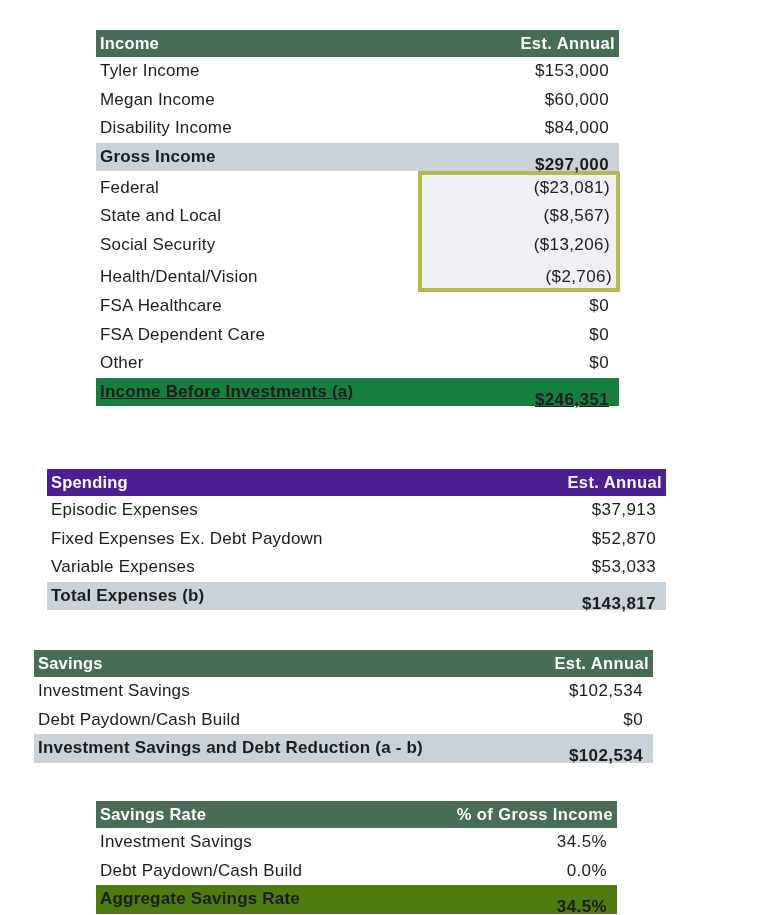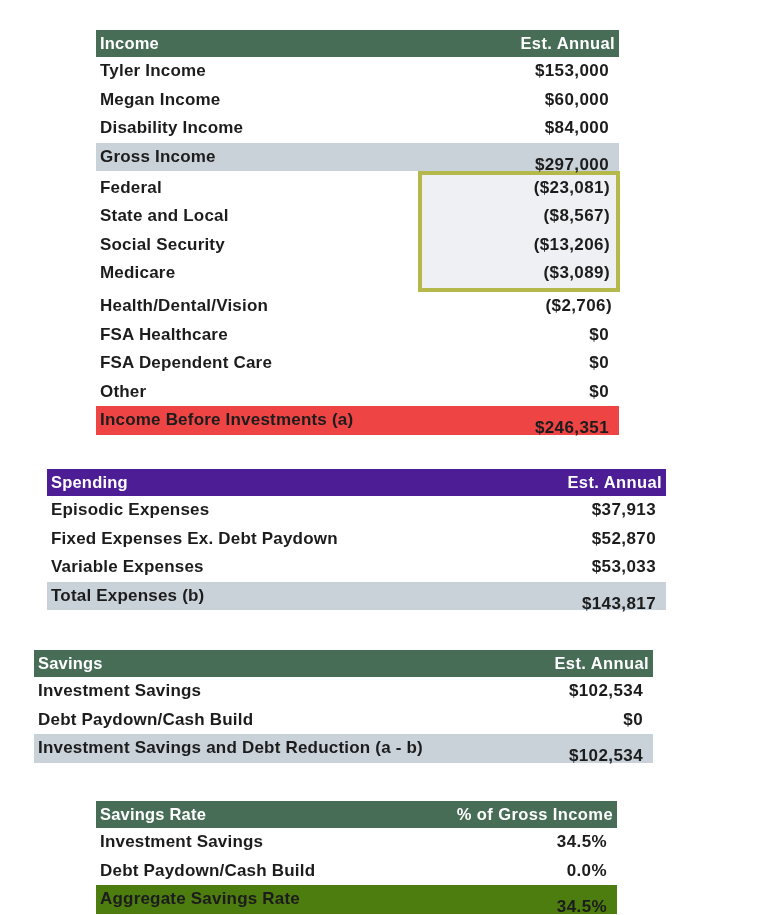--- a/index.html
+++ b/index.html
@@ -6,21 +6,20 @@
     body {
       width: 768px; height: 915px; position: relative; overflow: hidden;
       font-family: "Liberation Sans", "DejaVu Sans", sans-serif;
       color: #1c1c1c;
     }
     .tbl { position: absolute; }
     .row {
       display: flex; justify-content: space-between; align-items: center;
       height: 28.6px; font-size: 17px; padding: 0 4px 0 4px; box-sizing: border-box;
       white-space: nowrap;
-      font-weight: bold;
     }
     .row .lbl { letter-spacing: 0.2px; }
     .row .val { padding-right: 6px; letter-spacing: 0.4px; }
     .hdr {
       background: #476D57; color: #ffffff; font-weight: bold; height: 27px; font-size: 16.5px;
     }
     .hdr .val { padding-right: 0; }
     .sum { background: #C9D1D9; font-weight: bold; }
     .sum .val { padding-right: 6px; margin-top: 16px; }
 
@@ -68,41 +67,37 @@
     <span class="val">($23,081)</span>
   </div>
   <div class="row taxrow">
     <span class="lbl">State and Local</span>
     <span class="val">($8,567)</span>
   </div>
   <div class="row taxrow">
     <span class="lbl">Social Security</span>
     <span class="val">($13,206)</span>
   </div>
-  <div class="row taxrow">
-    <span class="lbl">Medicare</span>
-    <span class="val">($3,089)</span>
-  </div>
   <div class="row paren" style="margin-top:4px;">
     <span class="lbl">Health/Dental/Vision</span>
     <span class="val">($2,706)</span>
   </div>
   <div class="row">
     <span class="lbl">FSA Healthcare</span>
     <span class="val">$0</span>
   </div>
   <div class="row">
     <span class="lbl">FSA Dependent Care</span>
     <span class="val">$0</span>
   </div>
   <div class="row">
     <span class="lbl">Other</span>
     <span class="val">$0</span>
   </div>
-  <div class="row sum" style="background: #ef4444;">
+  <div class="row sum" style="background: #15803d; text-decoration: underline;">
     <span class="lbl">Income Before Investments (a)</span>
     <span class="val">$246,351</span>
   </div>
 </div>
 
 <div class="tbl" id="spending">
   <div class="row hdr" style="background: #4c1d95;">
     <span class="lbl">Spending</span>
     <span class="val">Est. Annual</span>
   </div>

